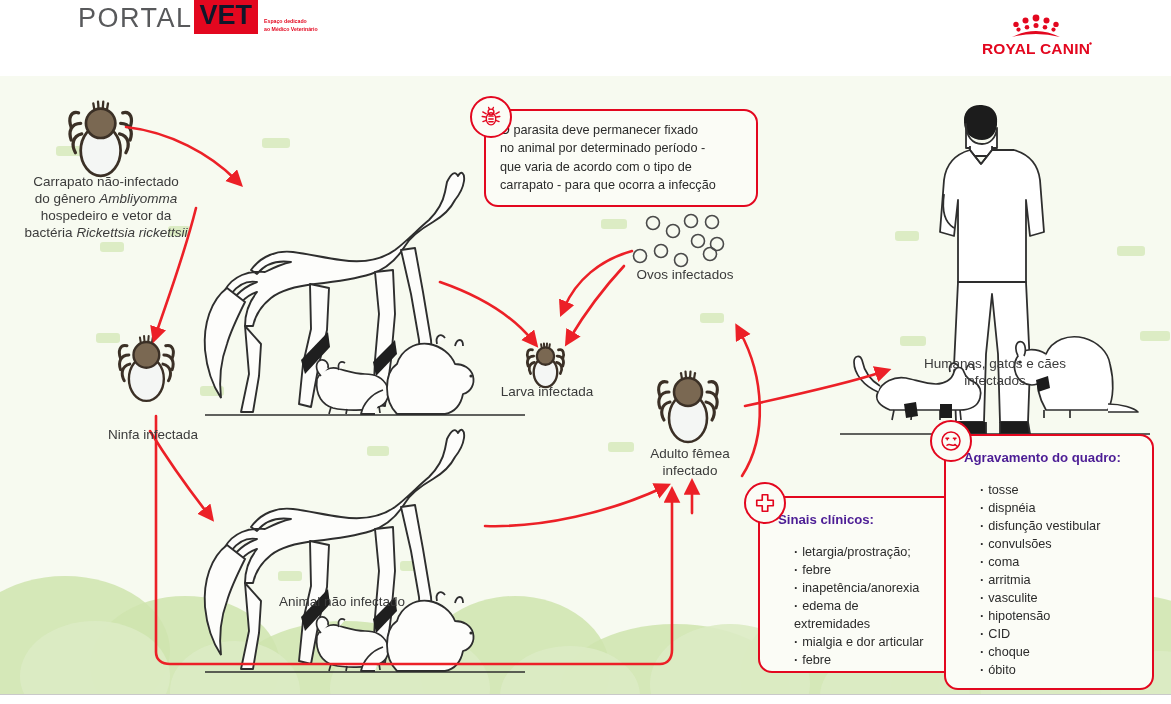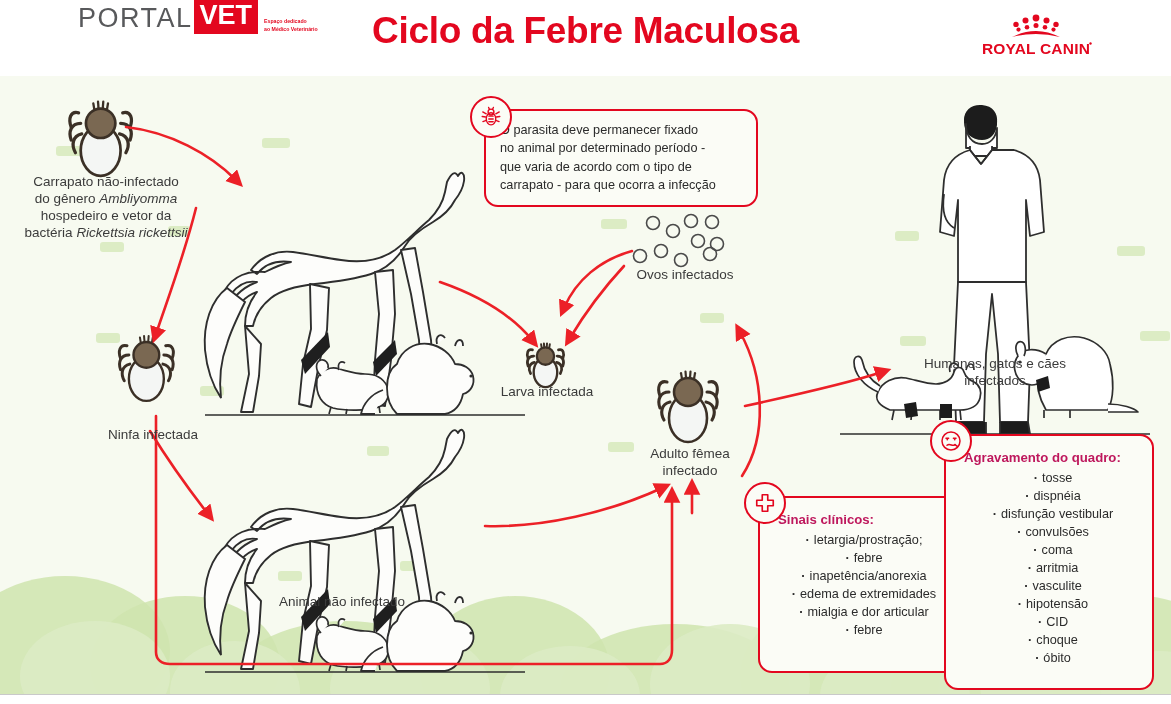--- a/index.html
+++ b/index.html
@@ -7,21 +7,21 @@
   #page{position:relative;width:1171px;height:704px;overflow:hidden;background:#ffffff;}
 
   
   #header{position:absolute;left:0;top:0;width:1171px;height:76px;background:#ffffff;z-index:40;}
   #title{position:absolute;left:0;top:10px;width:1171px;text-align:center;
          font-size:37px;font-weight:bold;color:#e3071f;letter-spacing:-0.3px;}
 
   
   #logo-portalvet{position:absolute;left:78px;top:0;height:34px;display:flex;align-items:flex-end;}
   #logo-portal{font-size:27px;color:#58595b;letter-spacing:1.5px;font-weight:400;}
-  #logo-vet{font-size:27px;font-weight:bold;color:#ffffff;background:#e3071f;
+  #logo-vet{font-size:27px;font-weight:bold;color:#0f172a;background:#e3071f;
             padding:1px 6px 3px 6px;letter-spacing:0px;margin-left:1px;}
   #logo-tag{margin-left:6px;font-size:5.2px;color:#e3071f;line-height:1.5;max-width:58px;font-weight:bold;}
 
   
   #logo-rc{position:absolute;right:75px;top:12px;width:120px;height:46px;color:#4d7c0f;}
   #logo-rc svg{display:block;}
 
   
   #canvas{position:absolute;left:0;top:76px;width:1171px;height:618px;background:#f7faf0;overflow:hidden;}
   #frame-bottom{position:absolute;left:0;top:694px;width:1171px;height:10px;background:#ffffff;
@@ -32,44 +32,43 @@
   .blade{position:absolute;background:#dcecc4;border-radius:3px;height:10px;}
 
   svg.layer{position:absolute;left:0;top:0;width:1171px;height:618px;overflow:visible;}
 
   .lbl{position:absolute;color:#3b3b3b;font-size:13.5px;line-height:1.25;text-align:center;}
 
   
   .callout{position:absolute;background:#fbfcf6;border:2px solid #e3071f;border-radius:14px;
            color:#2b2b2b;}
   .callout .txt{font-size:12.7px;line-height:1.45;color:#2b2b2b;}
-  .callout .hd{font-size:13.2px;font-weight:bold;color:#be185d;margin-bottom:4px;}
+  .callout .hd{font-size:13.2px;font-weight:bold;color:#4c1d95;margin-bottom:4px;}
   .badge{position:absolute;width:38px;height:38px;border-radius:50%;background:#fbfcf6;
          border:2px solid #e3071f;display:flex;align-items:center;justify-content:center;color:#e3071f;}
-  .bullets{list-style:none;margin:4px;padding:0;text-align:center;}
+  .bullets{list-style:none;margin:16px;padding:0;}
   .bullets li{font-size:12.7px;line-height:1.42;color:#2b2b2b;}
   .bullets li:before{content:"\00b7";margin-right:4px;font-weight:bold;}
 </style>
 </head>
 <body>
 
 <div id="page">
 
   <div id="header">
 
     <div id="logo-portalvet">
       <span id="logo-portal">PORTAL</span>
       <span id="logo-vet">VET</span>
       <span id="logo-tag">
         <span>Espaço dedicado</span><br>
         <span>ao Médico Veterinário</span>
       </span>
     </div>
 
-    <div id="title">Ciclo da Febre Maculosa</div>
 
     <div id="logo-rc">
       <svg viewBox="0 0 120 46" width="120" height="46" aria-hidden="true">
         <g fill="#e3071f">
           <circle cx="60" cy="6" r="3.4"></circle>
           <circle cx="49.5" cy="8.4" r="3"></circle>
           <circle cx="70.5" cy="8.4" r="3"></circle>
           <circle cx="40" cy="12.4" r="2.7"></circle>
           <circle cx="80" cy="12.4" r="2.7"></circle>
           <circle cx="60" cy="13.6" r="2.5"></circle>

